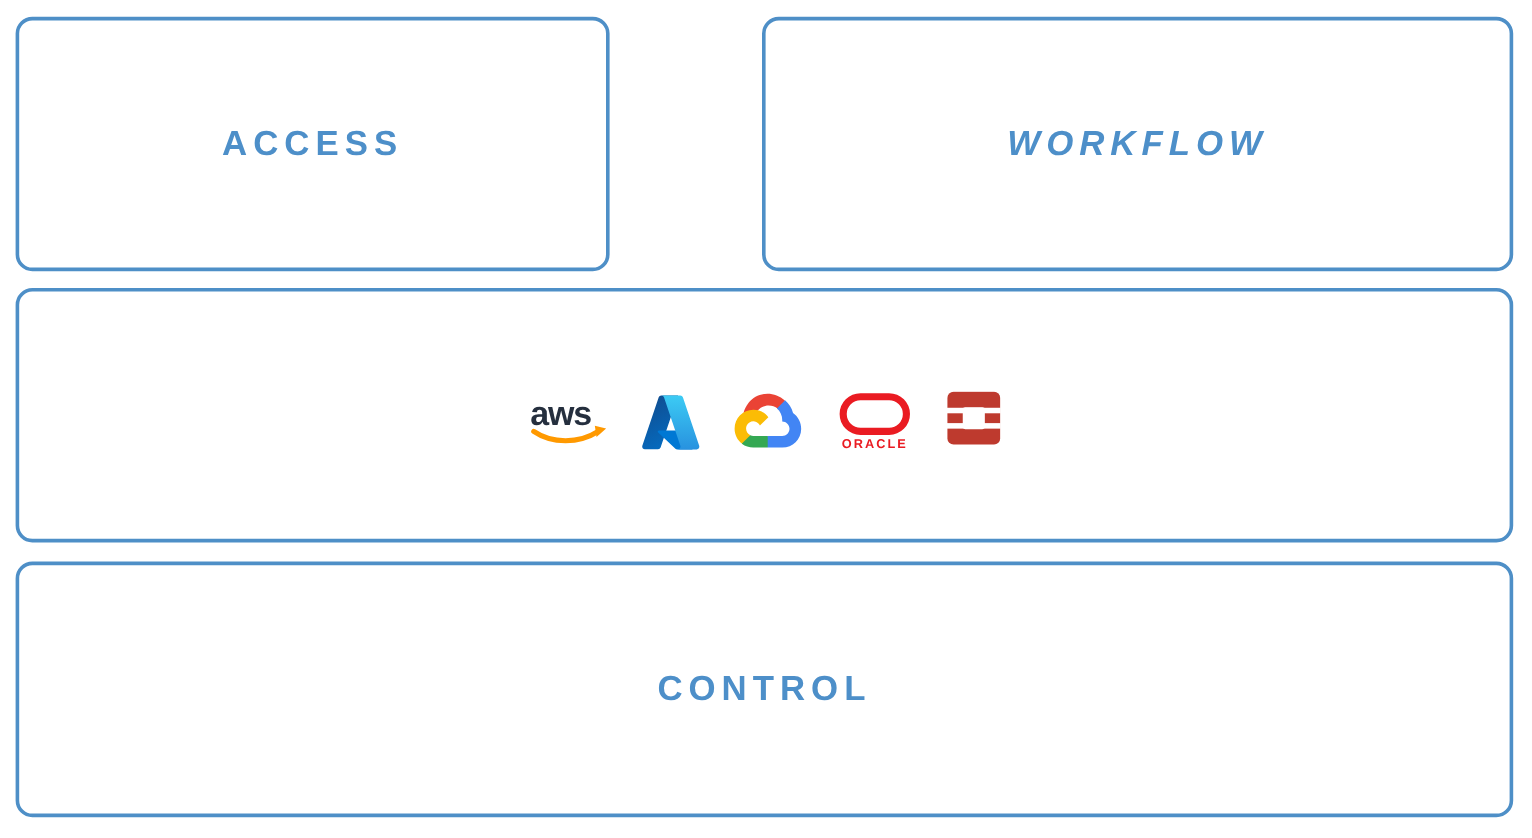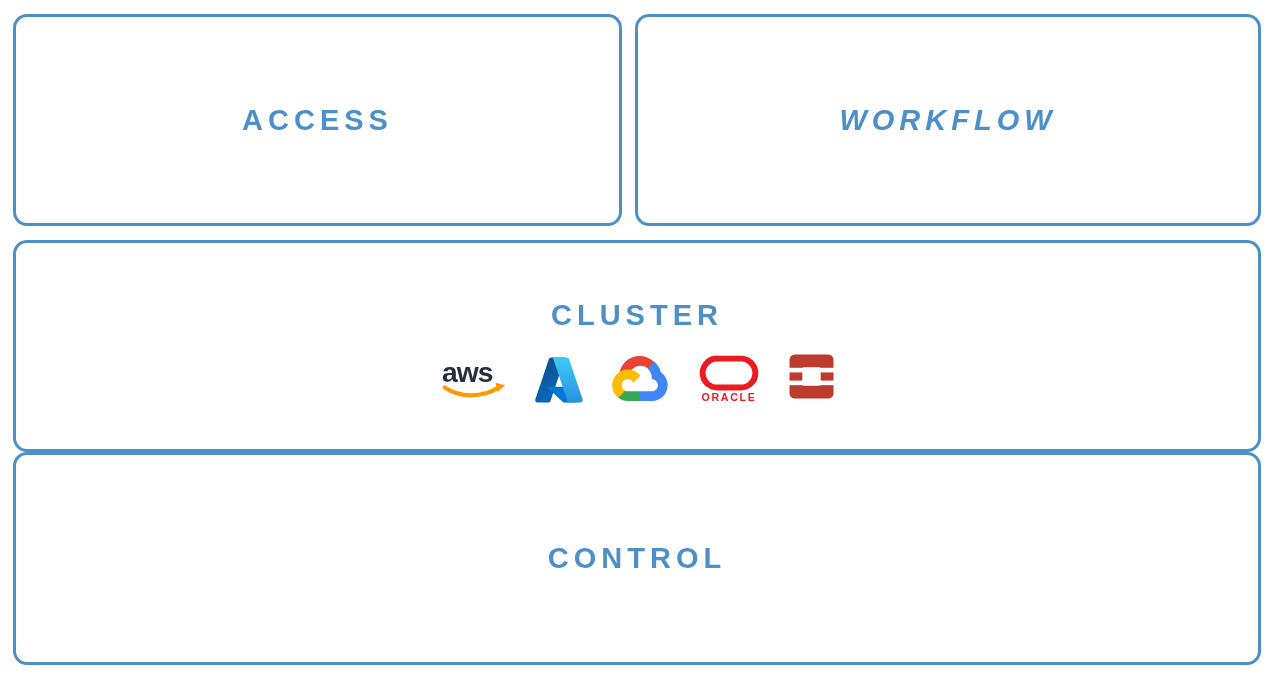--- a/index.html
+++ b/index.html
@@ -17,25 +17,25 @@
     justify-content:center;
     box-sizing:border-box;
   }
   .box-label{
     color:#4d8fc9;
     font-size:29px;
     font-weight:bold;
     letter-spacing:5px;
     user-select:none;
   }
-  #box-access  {left:13px;  top:14px;  width:609px;  height:212px;}
+  #box-access  {left:13px;  top:14px;  width:495px;  height:212px;}
   #box-workflow{left:635px; top:14px;  width:626px;  height:212px;font-style:italic;}
   #box-cluster {left:13px;  top:240px; width:1248px; height:212px;
                 flex-direction:column; gap:22px; padding-top:12px;}
-  #box-control {left:13px;  top:452px; width:1248px; height:213px;}
+  #box-control {left:13px;  top:468px; width:1248px; height:213px;}
   .logo-row{
     display:flex;
     align-items:flex-start;
     gap:26px;
   }
   .logo{display:block;}
 </style>
 </head>
 <body>
 
@@ -43,21 +43,20 @@
 
   <div class="box" id="box-access">
     <span class="box-label">ACCESS</span>
   </div>
 
   <div class="box" id="box-workflow">
     <span class="box-label">WORKFLOW</span>
   </div>
 
   <div class="box" id="box-cluster">
-    <span class="box-label">CLUSTER</span>
 
     <div class="logo-row">
 
       <svg class="logo" width="66" height="50" viewBox="0 0 70 52">
         <text x="1" y="29" font-family="Liberation Sans, DejaVu Sans, sans-serif" font-size="30" font-weight="bold" letter-spacing="-1" fill="#252F3E">aws</text>
         <path d="M4 35 C 20 46, 44 46, 61 35" fill="none" stroke="#FF9900" stroke-width="4.5" stroke-linecap="round"></path>
         <path d="M58 30 L68 32.5 L59.5 40 Z" fill="#FF9900"></path>
       </svg>
 
       <svg class="logo" width="52" height="52" viewBox="0 0 96 96">

